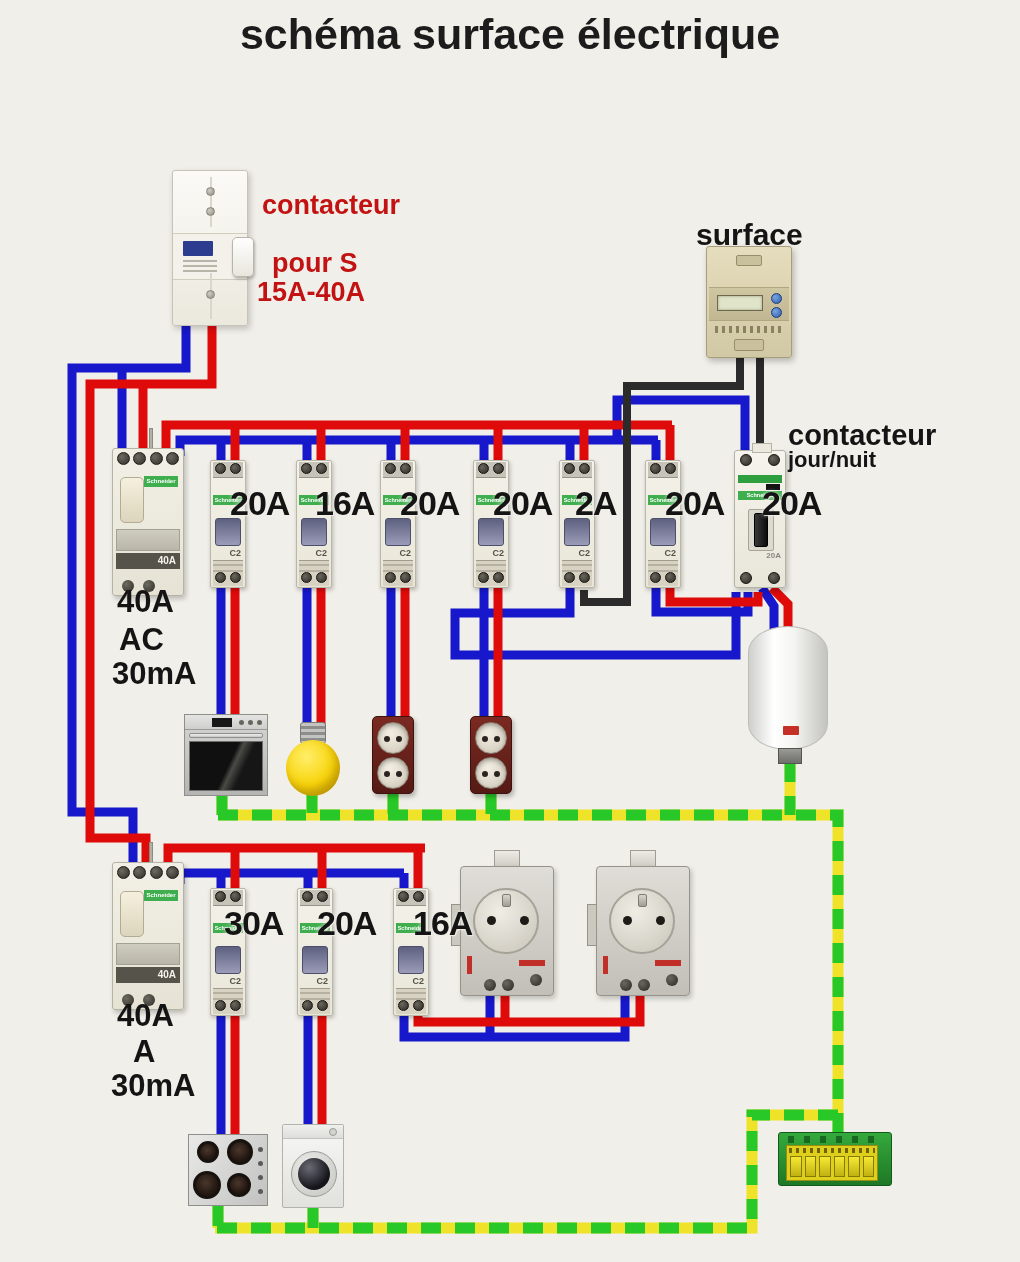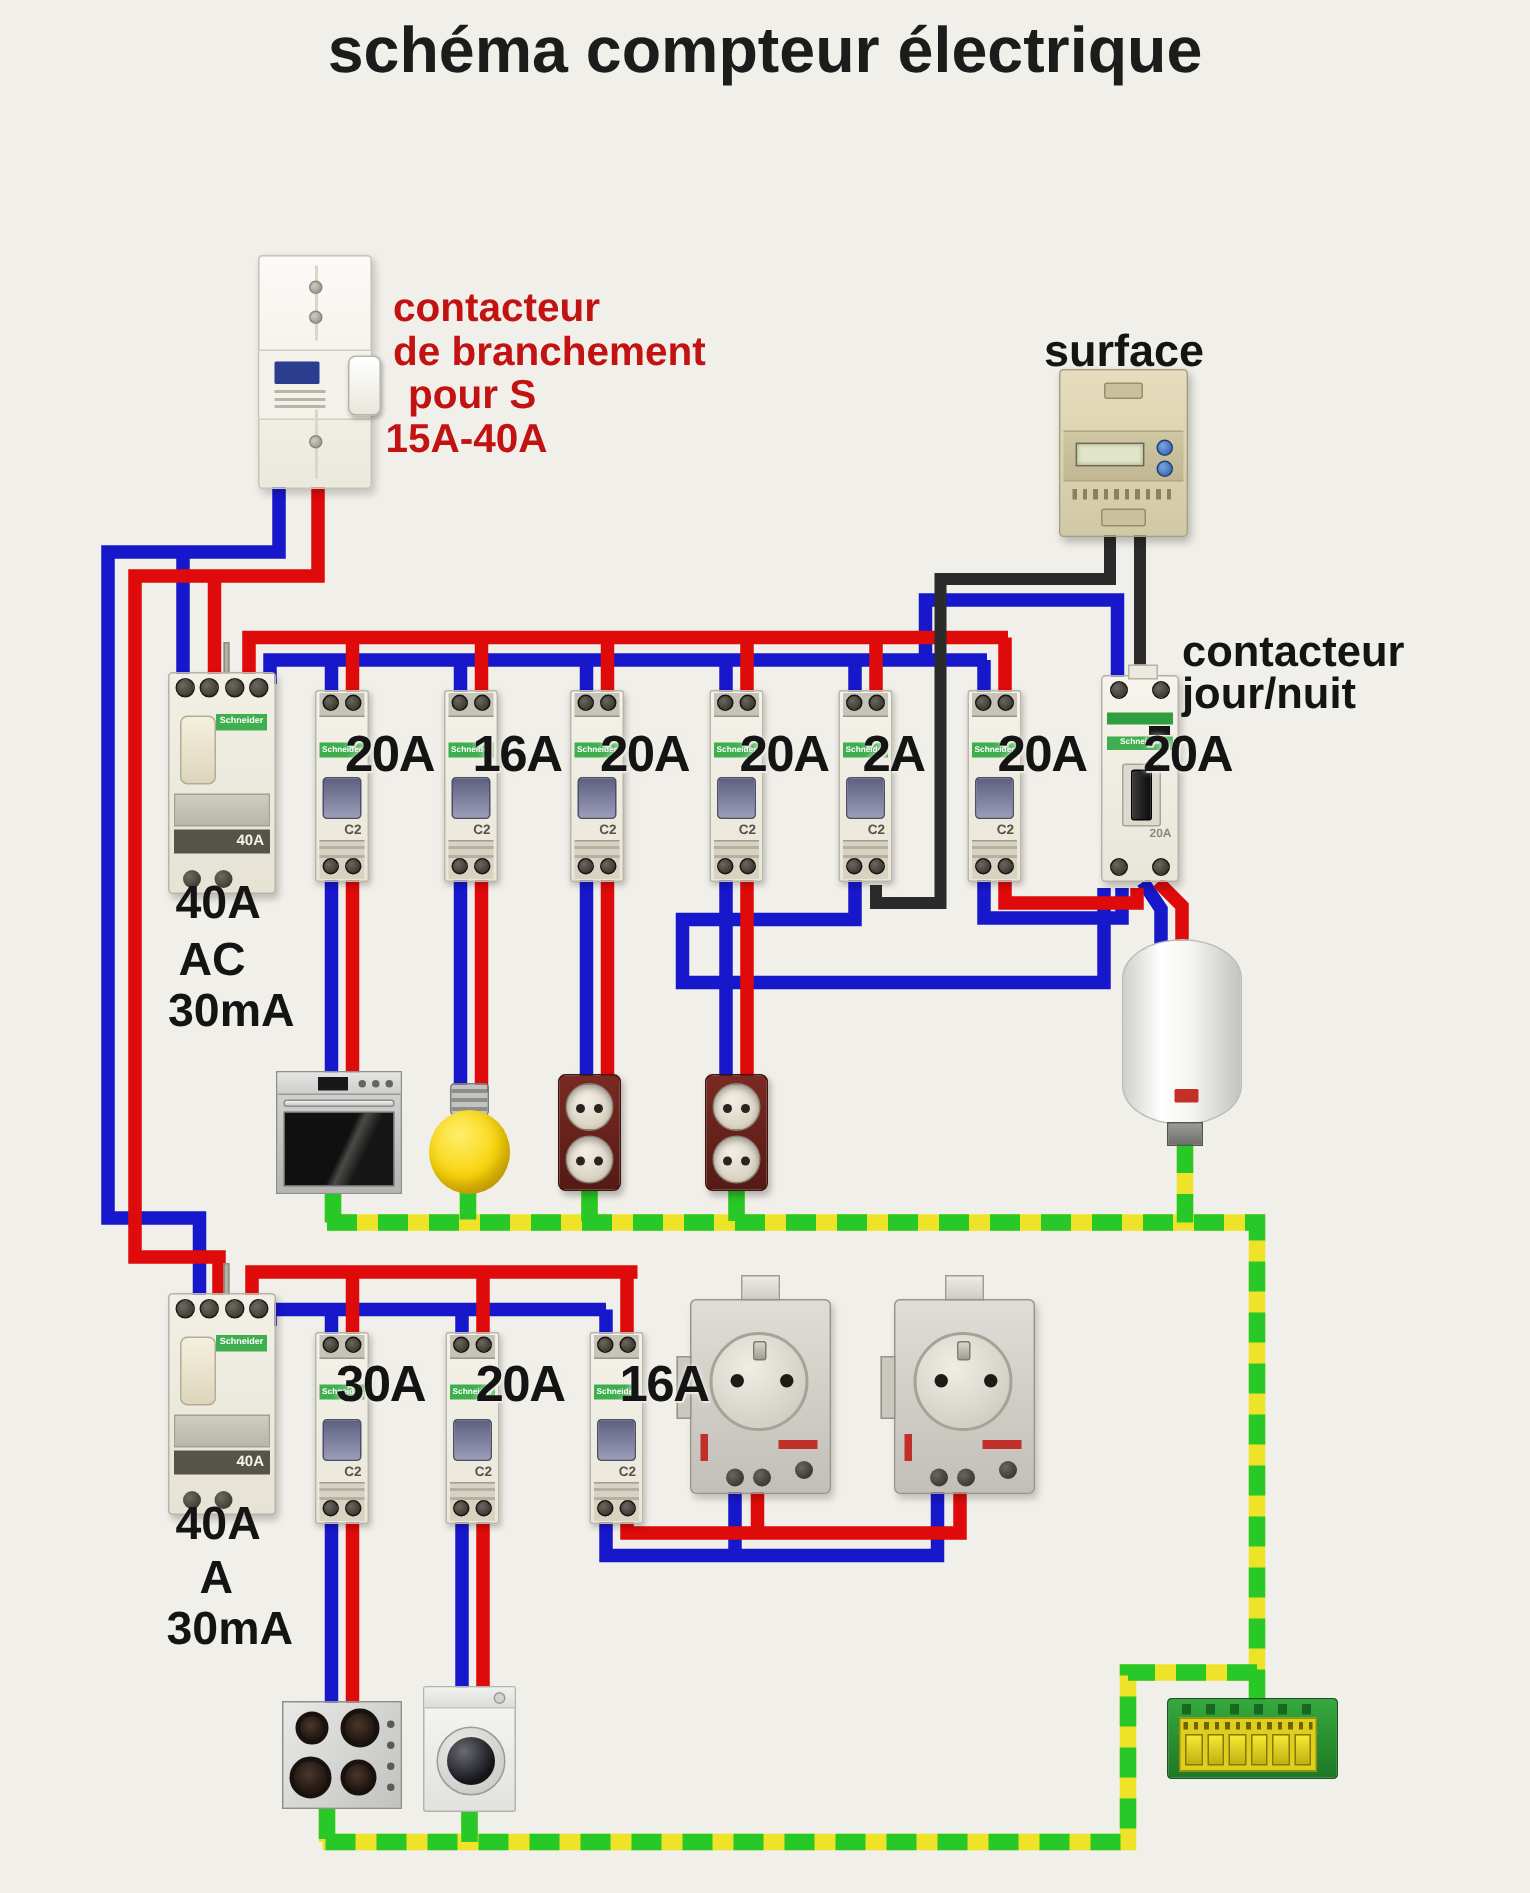--- a/index.html
+++ b/index.html
@@ -508,31 +508,30 @@
       <i></i>
         <i></i>
         <i></i>
         <i></i>
         <i></i>
         <i></i>
     </div>
   </div>
 
   <div class="title">
-    <div>schéma compteur électrique</div>
+    <div>schéma surface électrique</div>
   </div>
 
   <div class="redlab" style="left: 262px; top: 192px; color: rgb(194, 18, 18);">contacteur</div>
-  <div class="redlab" style="left: 262px; top: 221px; color: rgb(194, 18, 18);">de branchement</div>
   <div class="redlab" style="left: 272px; top: 250px; color: rgb(194, 18, 18);">pour S</div>
   <div class="redlab" style="left: 257px; top: 279px; color: rgb(194, 18, 18);">15A-40A</div>
 
   <div class="blklab" style="left:696px;top:220px">surface</div>
   <div class="blklab" style="left:788px;top:421px;font-size:29px">contacteur</div>
-  <div class="blklab" style="left:788px;top:449px;font-size:29px">jour/nuit</div>
+  <div class="blklab" style="left:788px;top:449px;font-size:22px">jour/nuit</div>
 
   <div class="amp" style="left:230px;top:486px">20A</div>
   <div class="amp" style="left:315px;top:486px">16A</div>
   <div class="amp" style="left:400px;top:486px">20A</div>
   <div class="amp" style="left:493px;top:486px">20A</div>
   <div class="amp" style="left:575px;top:486px">2A</div>
   <div class="amp" style="left:665px;top:486px">20A</div>
   <div class="amp" style="left:762px;top:486px">20A</div>
 
   <div class="amp" style="left:224px;top:906px">30A</div>

